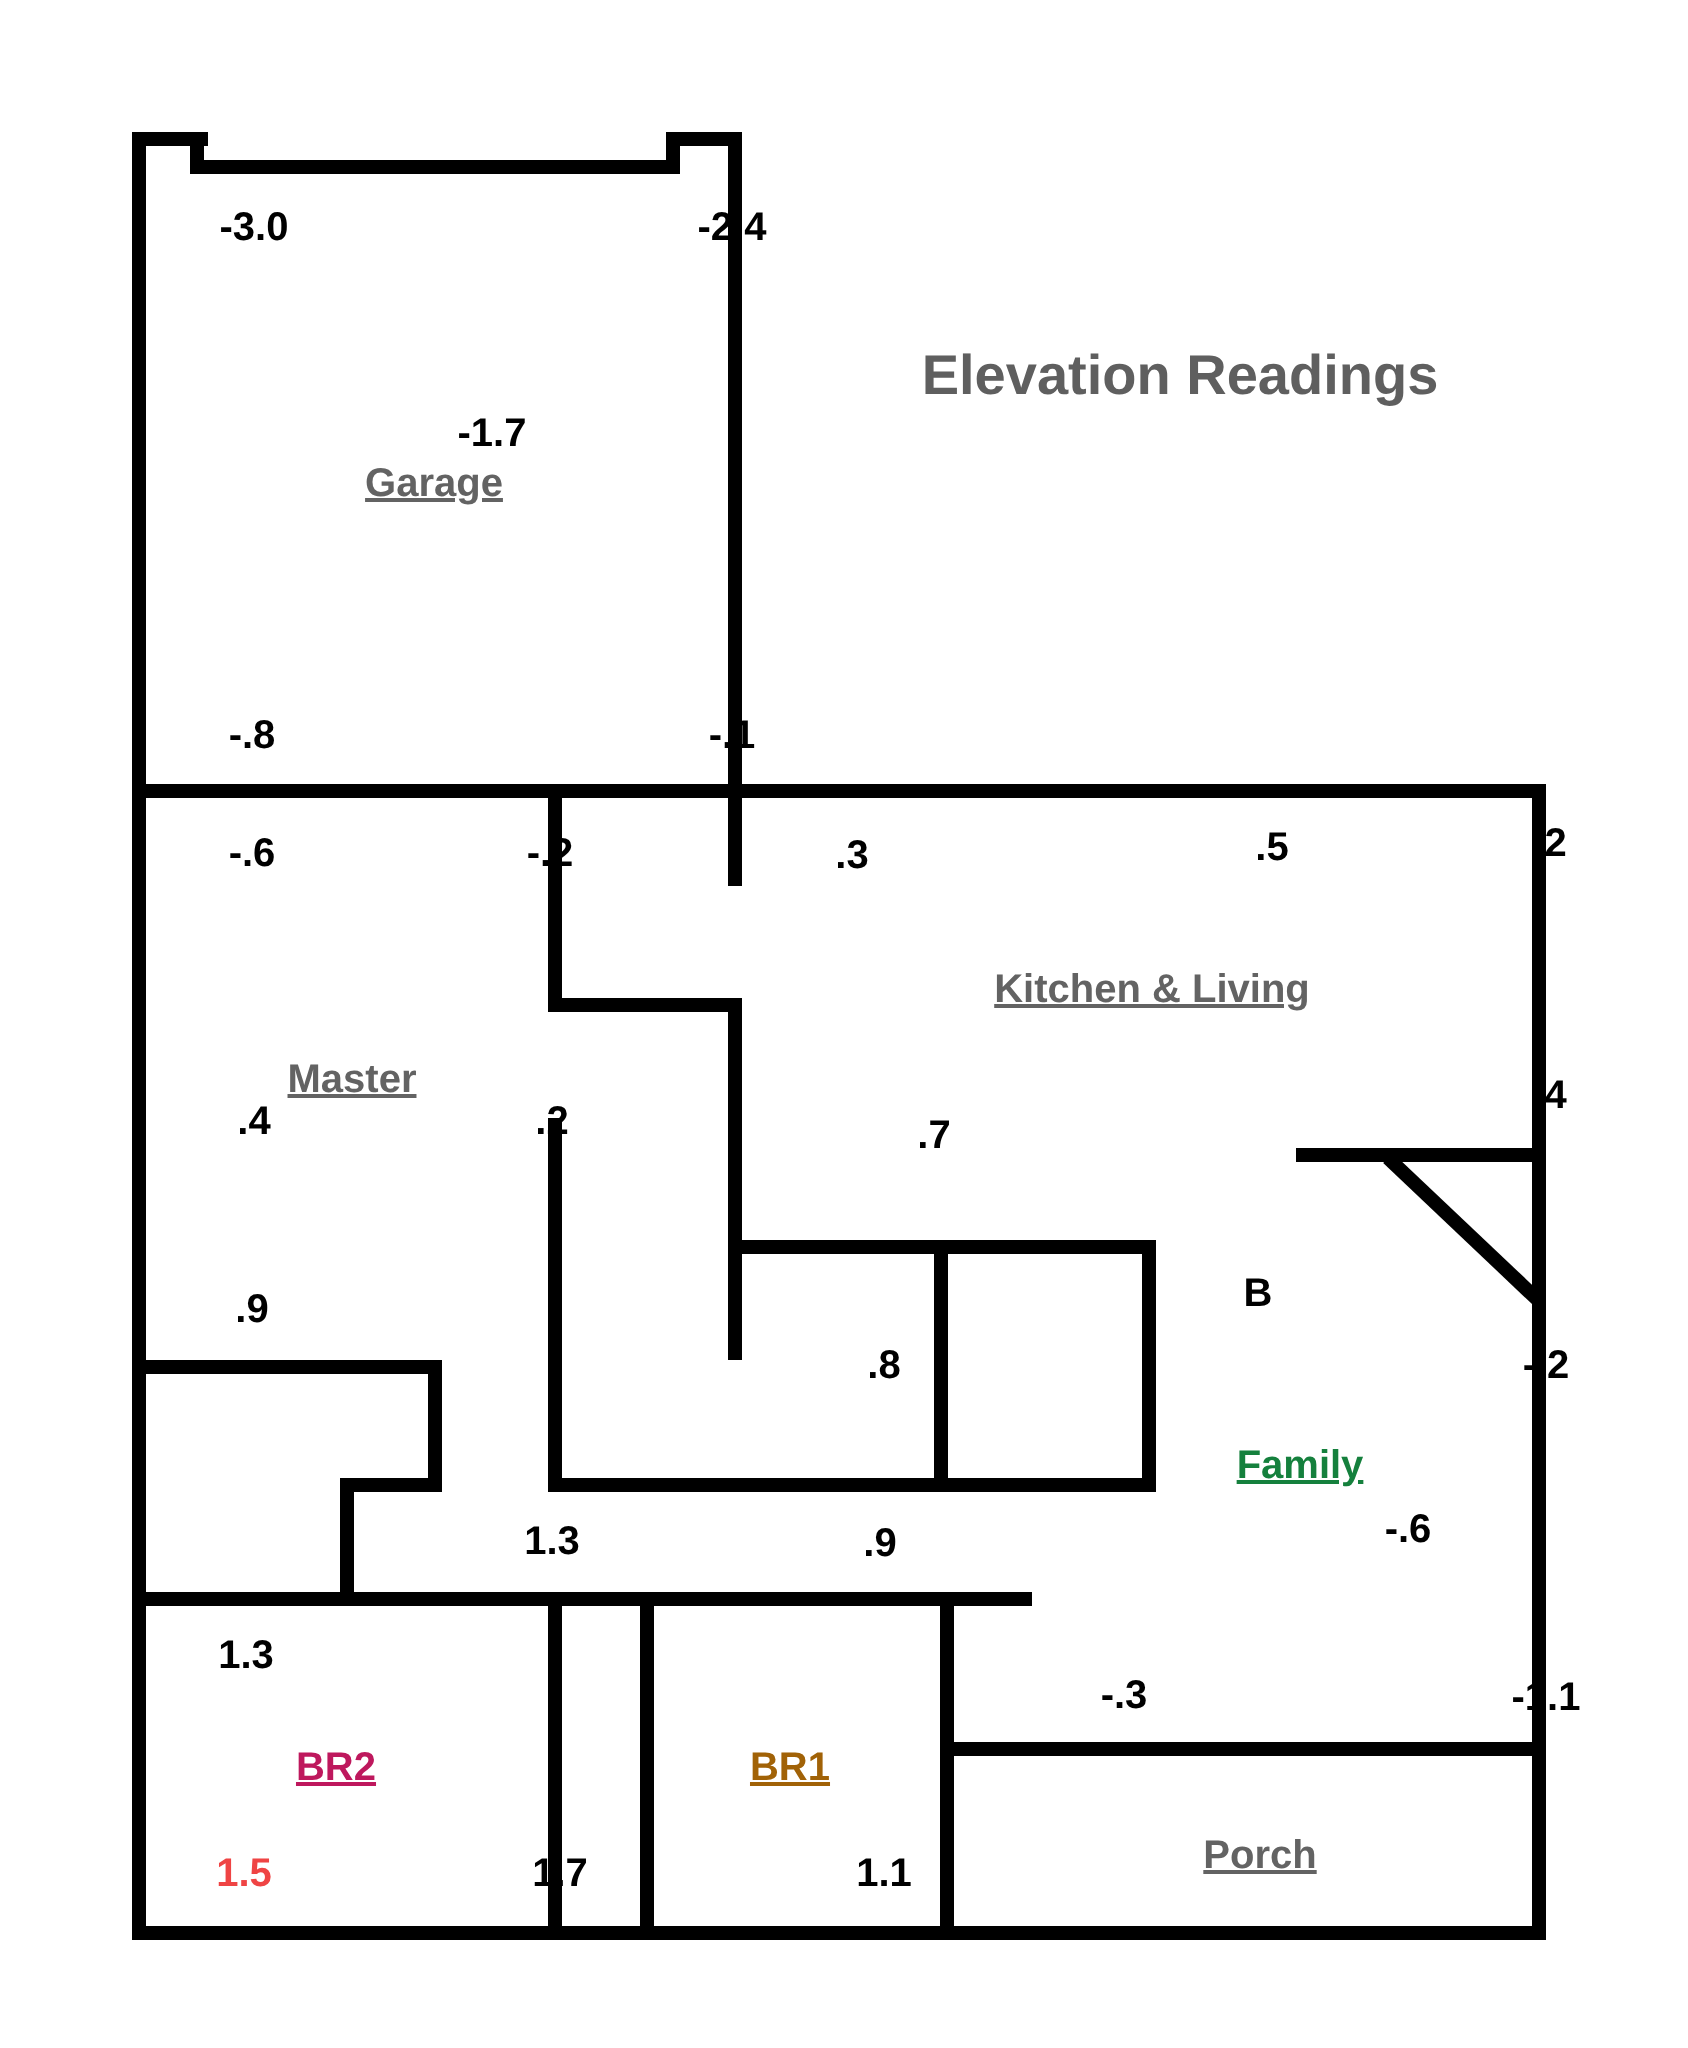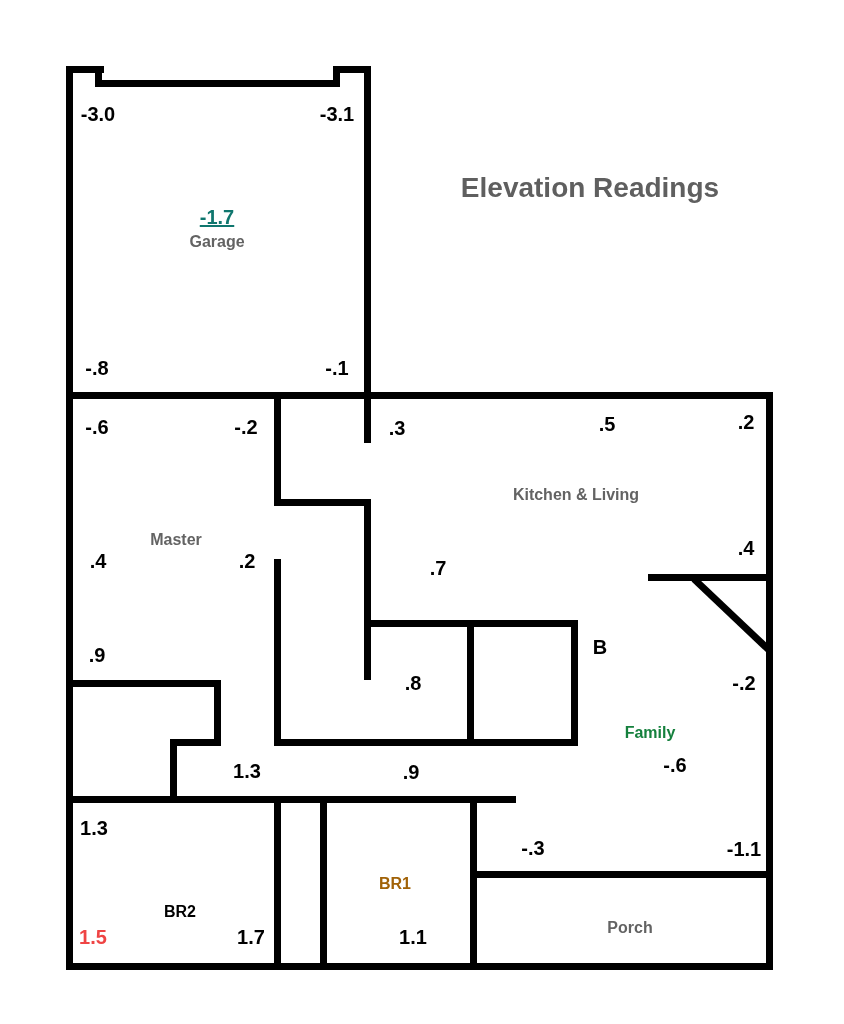--- a/index.html
+++ b/index.html
@@ -22,24 +22,26 @@
   .label {
     position: absolute;
     transform: translate(-50%, -50%);
     white-space: nowrap;
     font-weight: bold;
     line-height: 1;
   }
   .reading {
     font-size: 20px;
     color: #000000;
+    margin-left: 29px;
   }
   .room-name {
-    font-size: 16px;
+    font-size: 20px;
     color: #636363;
+    text-decoration: underline;
   }
   .plan-title {
     position: absolute;
     transform: translate(-50%, -50%);
     font-size: 28px;
     font-weight: bold;
     color: #5f5f5f;
     white-space: nowrap;
   }
   #door-layer {
@@ -85,22 +87,22 @@
       <div class="wall" style="left: 470px; top: 803px; width: 7px; height: 167px; background: rgb(0, 0, 0);"></div>
       <div class="wall" style="left: 470px; top: 871px; width: 303px; height: 7px; background: rgb(0, 0, 0);"></div>
       <div class="wall" style="left: 648px; top: 574px; width: 125px; height: 7px; background: rgb(0, 0, 0);"></div>
     </div>
   <svg id="door-layer" viewBox="0 0 844 1024">
       <line x1="694" y1="579" x2="770" y2="651" stroke="#000000" stroke-width="7"></line>
     </svg>
   <div id="labels-layer">
     <div class="plan-title" style="left: 590px; top: 188px; color: rgb(95, 95, 95);">Elevation Readings</div>
   <span class="label reading" style="left: 98px; top: 114px; color: rgb(0, 0, 0);">-3.0</span>
-      <span class="label reading" style="left: 337px; top: 114px; color: rgb(0, 0, 0);">-3.1</span>
-      <span class="label reading" style="left: 217px; top: 217px; color: #0f766e; text-decoration: underline;">-1.7</span>
+      <span class="label reading" style="left: 337px; top: 114px; color: rgb(0, 0, 0);">-2.4</span>
+      <span class="label reading" style="left: 217px; top: 217px; color: #000000;">-1.7</span>
       <span class="label reading" style="left: 97px; top: 368px; color: rgb(0, 0, 0);">-.8</span>
       <span class="label reading" style="left: 337px; top: 368px; color: rgb(0, 0, 0);">-.1</span>
       <span class="label reading" style="left: 97px; top: 427px; color: rgb(0, 0, 0);">-.6</span>
       <span class="label reading" style="left: 246px; top: 427px; color: rgb(0, 0, 0);">-.2</span>
       <span class="label reading" style="left: 397px; top: 428px; color: rgb(0, 0, 0);">.3</span>
       <span class="label reading" style="left: 607px; top: 424px; color: rgb(0, 0, 0);">.5</span>
       <span class="label reading" style="left: 746px; top: 422px; color: rgb(0, 0, 0);">.2</span>
       <span class="label reading" style="left: 98px; top: 561px; color: rgb(0, 0, 0);">.4</span>
       <span class="label reading" style="left: 247px; top: 561px; color: rgb(0, 0, 0);">.2</span>
       <span class="label reading" style="left: 438px; top: 568px; color: rgb(0, 0, 0);">.7</span>
@@ -115,17 +117,17 @@
       <span class="label reading" style="left: 94px; top: 828px; color: rgb(0, 0, 0);">1.3</span>
       <span class="label reading" style="left: 533px; top: 848px; color: rgb(0, 0, 0);">-.3</span>
       <span class="label reading" style="left: 744px; top: 849px; color: rgb(0, 0, 0);">-1.1</span>
       <span class="label reading" style="left: 93px; top: 937px; color: #ef4444;">1.5</span>
       <span class="label reading" style="left: 251px; top: 937px; color: rgb(0, 0, 0);">1.7</span>
       <span class="label reading" style="left: 413px; top: 937px; color: rgb(0, 0, 0);">1.1</span>
       <span class="label room-name" style="left: 217px; top: 242px; color: rgb(99, 99, 99);">Garage</span>
       <span class="label room-name" style="left: 176px; top: 540px; color: rgb(99, 99, 99);">Master</span>
       <span class="label room-name" style="left: 576px; top: 495px; color: rgb(99, 99, 99);">Kitchen &amp; Living</span>
       <span class="label room-name" style="left: 650px; top: 733px; color: #15803d;">Family</span>
-      <span class="label room-name" style="left: 180px; top: 884px; color: #000000; margin-top: 28px;">BR2</span>
+      <span class="label room-name" style="left: 168px; top: 884px; color: #be185d;">BR2</span>
       <span class="label room-name" style="left: 395px; top: 884px; color: #a16207;">BR1</span>
       <span class="label room-name" style="left: 630px; top: 928px; color: rgb(99, 99, 99);">Porch</span>
     </div>
 </div>
 
 </body></html>

